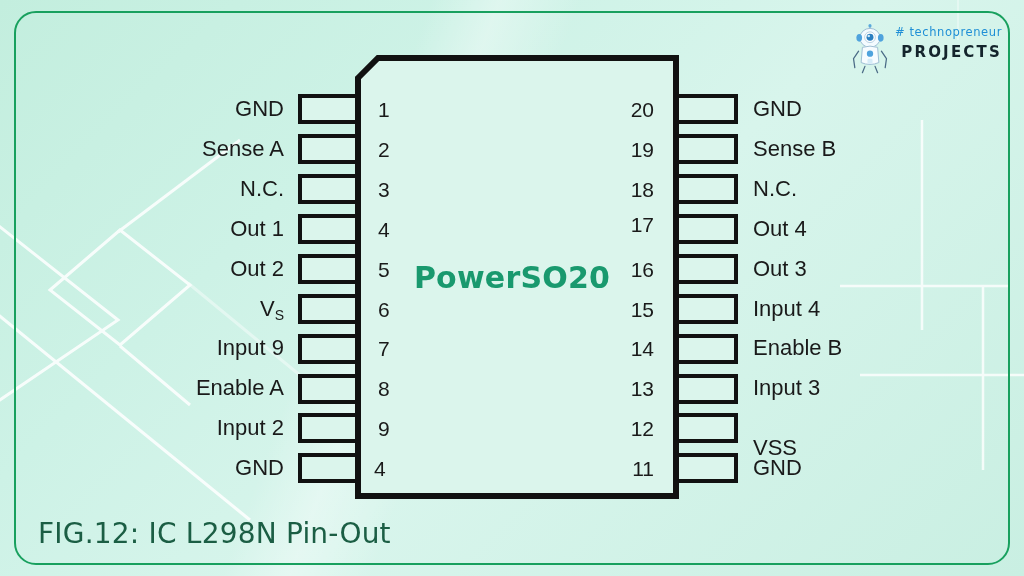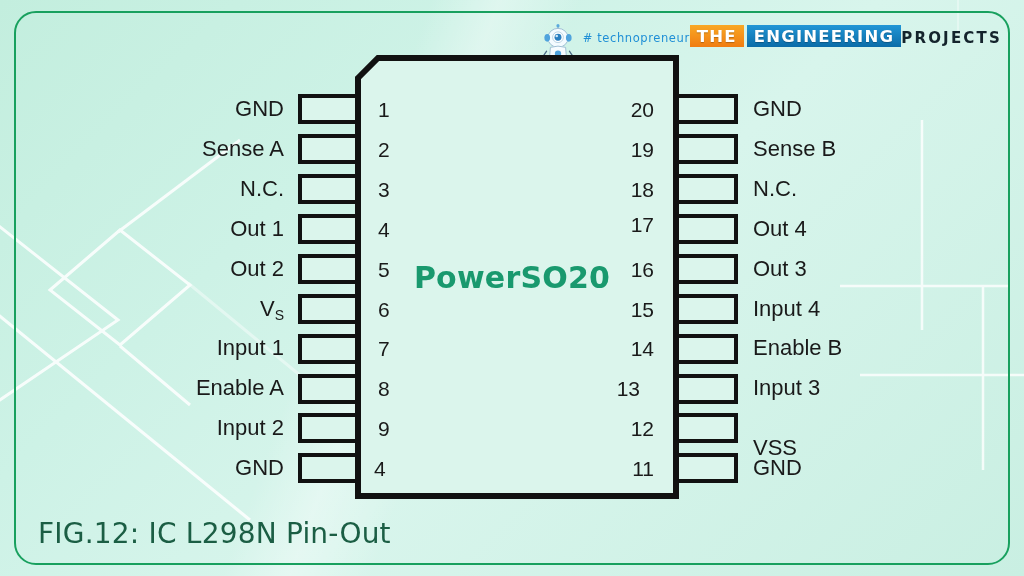--- a/index.html
+++ b/index.html
@@ -33,21 +33,21 @@
     border-radius:22px;
     pointer-events:none;
   }
 
   
   #logo{
     position:absolute; right:22px; top:22px;
     display:flex; align-items:flex-start; gap:6px;
   }
   #logo-robot{ width:38px; height:52px; flex:0 0 auto; }
-  #logo-text{ display:flex; flex-direction:row; align-items:flex-end; padding-top:3px; }
+  #logo-text{ display:flex; flex-direction:column; align-items:flex-end; padding-top:3px; }
   #tagline{
     font-size:11.5px; color:#1f8fd6; letter-spacing:.6px;
     font-family:"DejaVu Sans", sans-serif; margin-bottom:2px;
   }
   #logo-bars{ display:flex; height:22px; align-items:stretch; }
   .logo-bar{
     display:flex; align-items:center; justify-content:center;
     color:#fff; font-weight:bold; font-size:16.5px; letter-spacing:1.2px;
     font-family:"DejaVu Sans", sans-serif;
     padding:0 7px;
@@ -143,24 +143,20 @@
     <ellipse cx="47" cy="25" rx="4.5" ry="6" fill="#4fa3dd"></ellipse>
     <circle cx="30" cy="24" r="8.5" fill="#ffffff" stroke="#a9c6da" stroke-width="1.2"></circle>
     <circle cx="30" cy="24" r="5.5" fill="#2b7fc0"></circle>
     <circle cx="28" cy="22" r="2" fill="#cfe9fa"></circle>
     <path d="M18,40 Q30,36 42,40 L44,64 Q30,70 16,64 Z" fill="#f7fcff" stroke="#9bbcd2" stroke-width="1.5"></path>
     <circle cx="30" cy="50" r="5" fill="#4fa3dd"></circle>
     <rect x="26" y="58" width="8" height="8" rx="2" fill="#d6ecf8"></rect>
   </svg>
   <div id="logo-text">
     <div id="tagline"># technopreneur</div>
-    <div id="logo-bars">
-      <div class="logo-bar" id="bar-the">THE</div>
-      <div class="logo-bar" id="bar-eng">ENGINEERING</div>
-    </div>
     <div id="bar-projects">PROJECTS</div>
   </div>
 </div>
 
 <svg id="diagram" viewBox="0 0 1024 576">
 
   <g id="left-pin-shapes" fill="#dbf5ec" stroke="#111111" stroke-width="4">
     <rect x="300" y="96" width="60" height="26"></rect>
     <rect x="300" y="136" width="60" height="26"></rect>
     <rect x="300" y="176" width="60" height="26"></rect>
@@ -189,21 +185,21 @@
   <path id="chip-body" d="M358,78 L378,58 L676,58 L676,496 L358,496 Z" fill="#dbf5ec" stroke="#111111" stroke-width="6" stroke-linejoin="miter"></path>
 </svg>
 
 <div>
   <div class="chip-label left" style="right:740px; top:109px;">GND</div>
   <div class="chip-label left" style="right:740px; top:149px;text-align:center;">Sense A</div>
   <div class="chip-label left" style="right:740px; top:189px;">N.C.</div>
   <div class="chip-label left" style="right:740px; top:229px;">Out 1</div>
   <div class="chip-label left" style="right:740px; top:269px;margin-left:28px;">Out 2</div>
   <div class="chip-label left" style="right:740px; top:309px;"><span>V</span><sub>S</sub></div>
-  <div class="chip-label left" style="right:740px; top:348px;">Input 1</div>
+  <div class="chip-label left" style="right:740px; top:348px;">Input 9</div>
   <div class="chip-label left" style="right:740px; top:388px;">Enable A</div>
   <div class="chip-label left" style="right:740px; top:428px;">Input 2</div>
   <div class="chip-label left" style="right:740px; top:468px;">GND</div>
 </div>
 
 <div>
   <div class="chip-label right" style="left:753px; top:109px;">GND</div>
   <div class="chip-label right" style="left:753px; top:149px;">Sense B</div>
   <div class="chip-label right" style="left:753px; top:189px;">N.C.</div>
   <div class="chip-label right" style="left:753px; top:229px;">Out 4</div>
@@ -229,20 +225,20 @@
 </div>
 
 <div>
   <div class="pin-num right" style="right:370px; top:109px;">20</div>
   <div class="pin-num right" style="right:370px; top:149px;">19</div>
   <div class="pin-num right" style="right:370px; top:189px;margin-left:38px;">18</div>
   <div class="pin-num right" style="right:370px; top:224px;">17</div>
   <div class="pin-num right" style="right:370px; top:269px;">16</div>
   <div class="pin-num right" style="right:370px; top:309px;">15</div>
   <div class="pin-num right" style="right:370px; top:348px;">14</div>
-  <div class="pin-num right" style="right:384px; top:388px;margin-left:20px;">13</div>
+  <div class="pin-num right" style="right:370px; top:388px;margin-left:20px;">13</div>
   <div class="pin-num right" style="right:370px; top:428px;">12</div>
   <div class="pin-num right" style="right:370px; top:468px;">11</div>
 </div>
 
 <div id="part-name">PowerSO20</div>
 
 <div id="caption">FIG.12:  IC L298N Pin-Out</div>
 
 </body></html>

